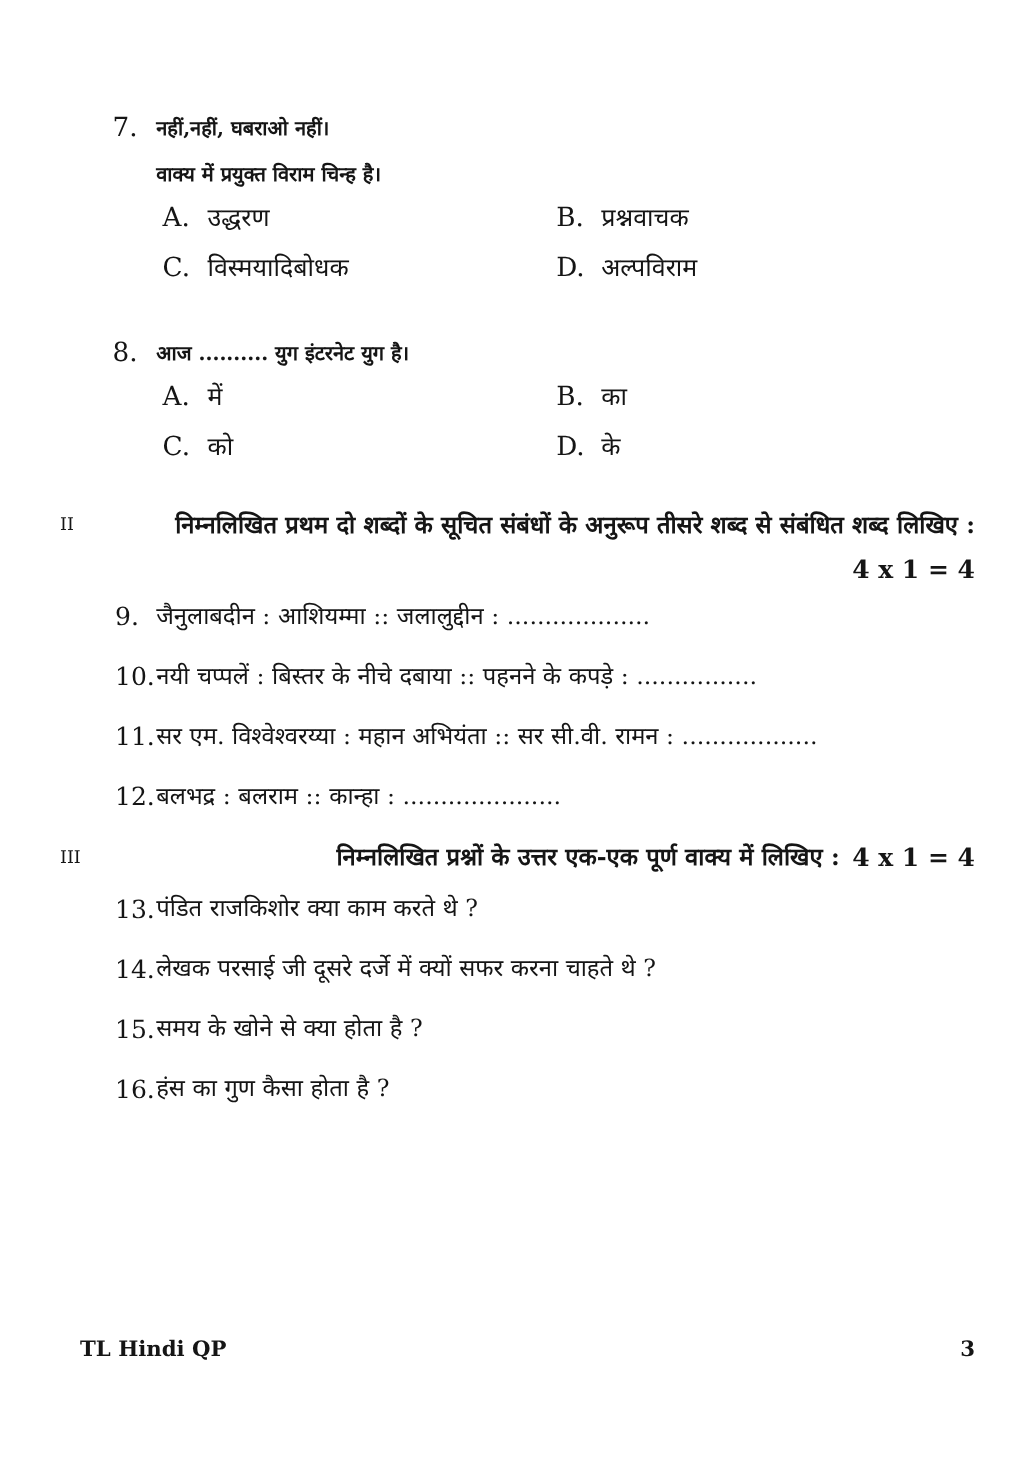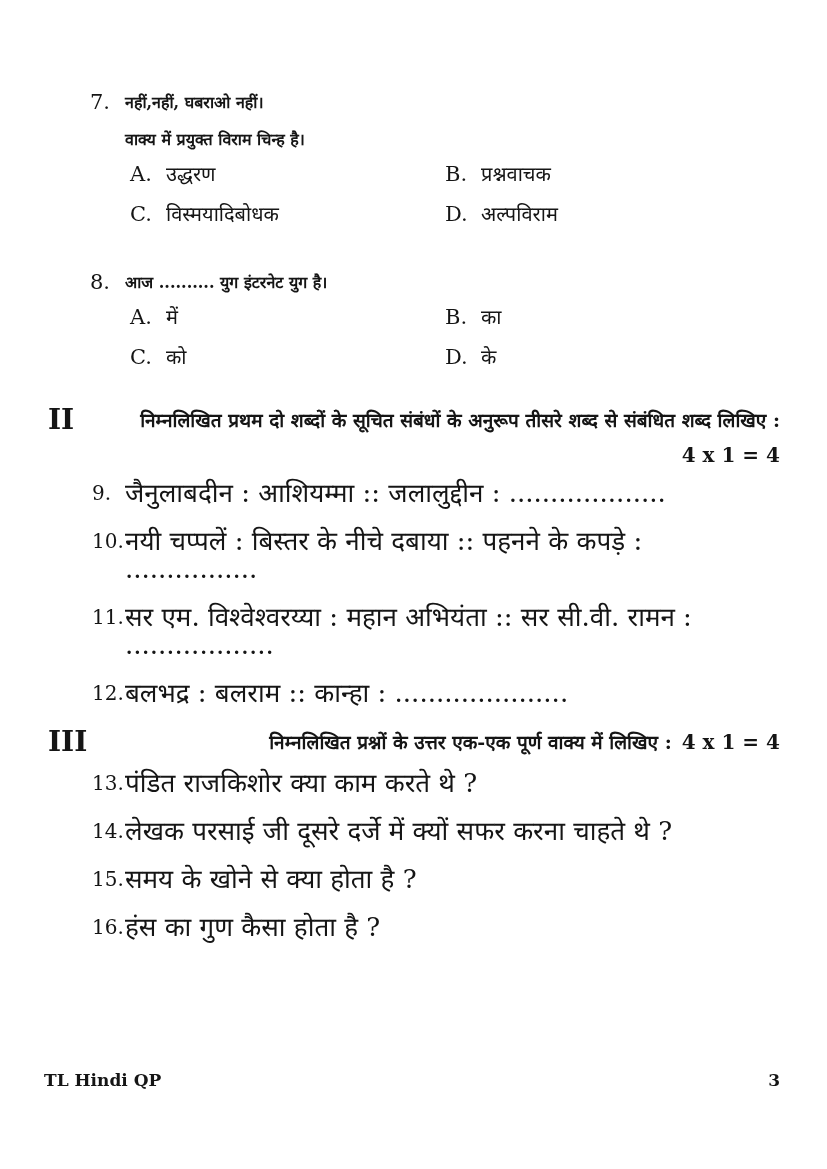--- a/index.html
+++ b/index.html
@@ -39,22 +39,22 @@
   }
   .option { display: flex; font-size: 20px; line-height: 28px; }
   .opt-letter { width: 36px; flex: 0 0 36px; font-size: 21px; }
   .mcq-8 { margin-top: 36px; }
 
   
   .section-head { display: flex; margin-top: 34px; }
   .sec-num {
     width: 37px;
     flex: 0 0 37px;
-    font-weight: bold;
-    font-size: 28px;
+    font-weight: normal;
+    font-size: 14px;
     line-height: 30px;
   }
   .sec-line {
     flex: 1;
     display: flex;
     justify-content: flex-end;
     gap: 10px;
   }
   .sec-title { font-weight: bold; font-size: 19px; line-height: 30px; }
   .sec-marks {
@@ -68,29 +68,29 @@
     font-weight: bold;
     font-size: 20px;
     line-height: 28px;
     margin-top: 6px;
   }
   .sq-list { margin-top: 10px; }
   .sq-list-3 { margin-top: 12px; }
   .sq-list-4 { margin-top: 16px; }
   .sq { display: flex; margin-left: 44px; margin-bottom: 20px; }
   .sq-num { width: 33px; flex: 0 0 33px; font-size: 20px; line-height: 28px; }
-  .sq-text { font-size: 26px; line-height: 28px; }
+  .sq-text { font-size: 19px; line-height: 28px; }
   .sec-3 { margin-top: 0px; }
   .sec-4 { margin-top: 2px; }
 
   
   .footer {
     position: absolute;
     top: 1070px;
-    left: 44px;
+    left: 64px;
     right: 47px;
     display: flex;
     justify-content: space-between;
     font-weight: bold;
     font-size: 17px;
   }
 </style>
 </head>
 <body>
 

